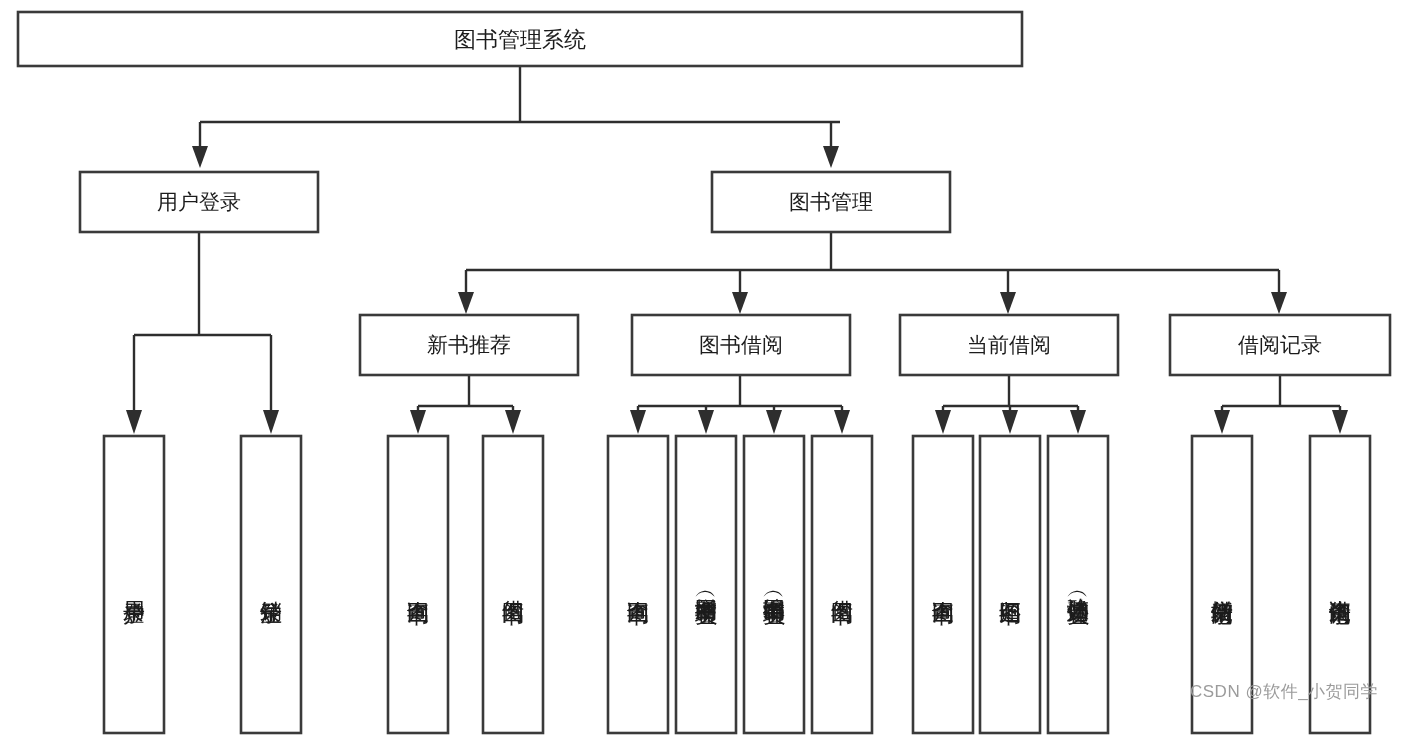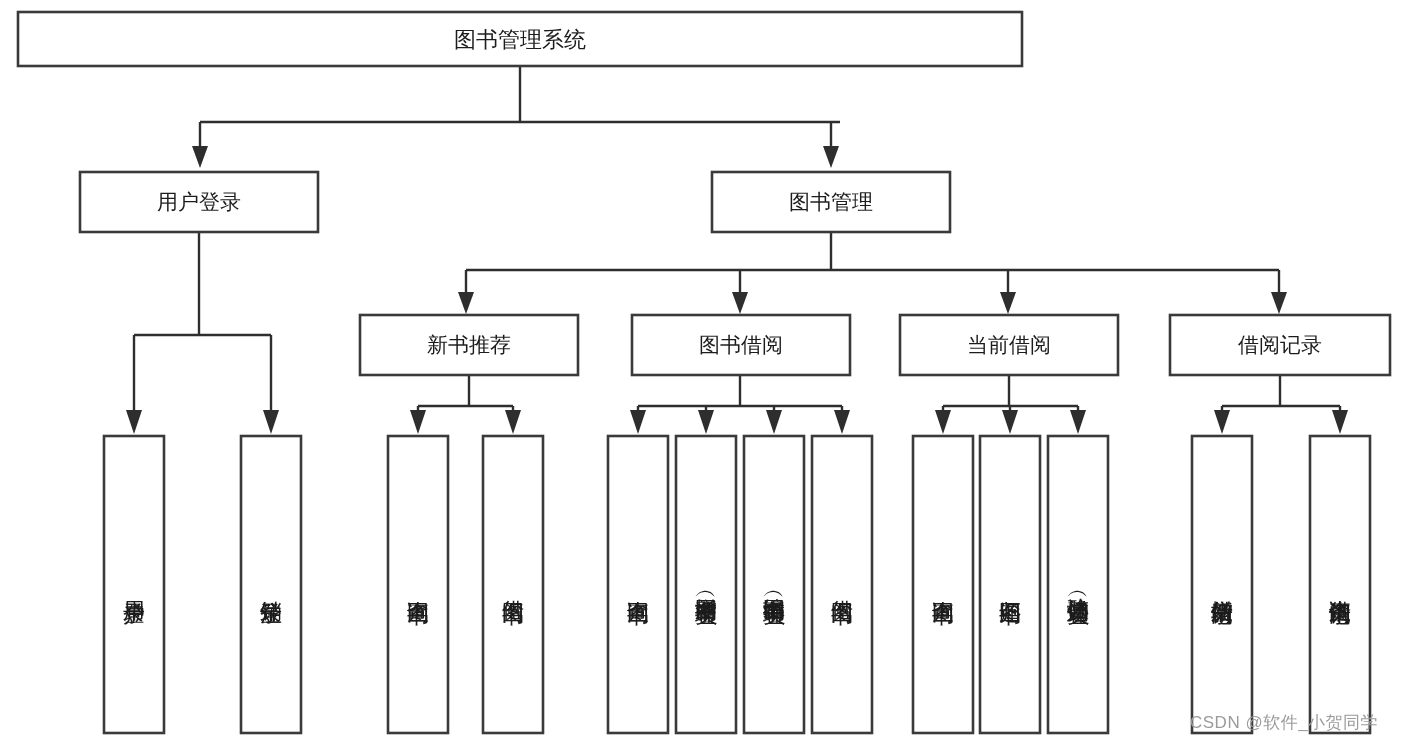--- a/index.html
+++ b/index.html
@@ -65,21 +65,21 @@
     display: flex;
     align-items: center;
     justify-content: center;
     text-align: center;
     white-space: nowrap;
     pointer-events: none;
   }
   .watermark {
     position: absolute;
     left: 1190px;
-    top: 711px;
+    top: 680px;
     font-family: "Liberation Sans", "DejaVu Sans", sans-serif;
     font-size: 17px;
     color: #9b9b9b;
     white-space: nowrap;
     letter-spacing: 0.5px;
   }
 </style>
 </head>
 <body>
 

